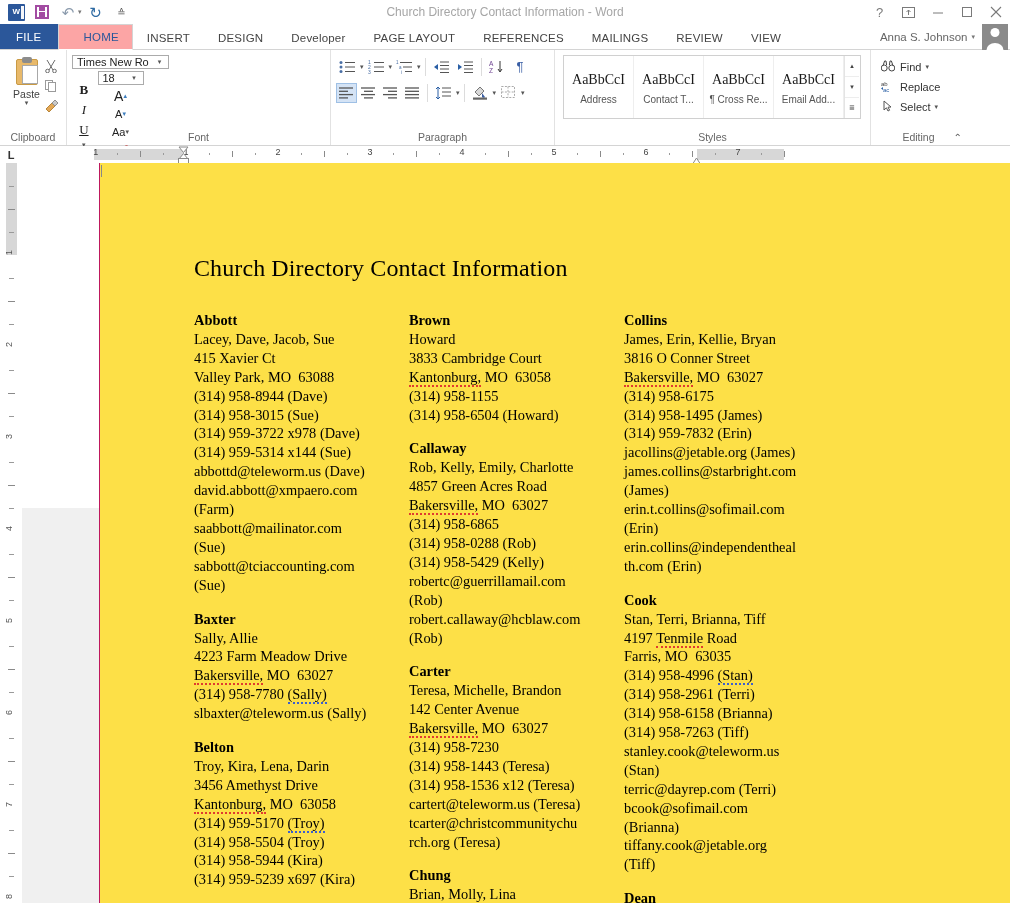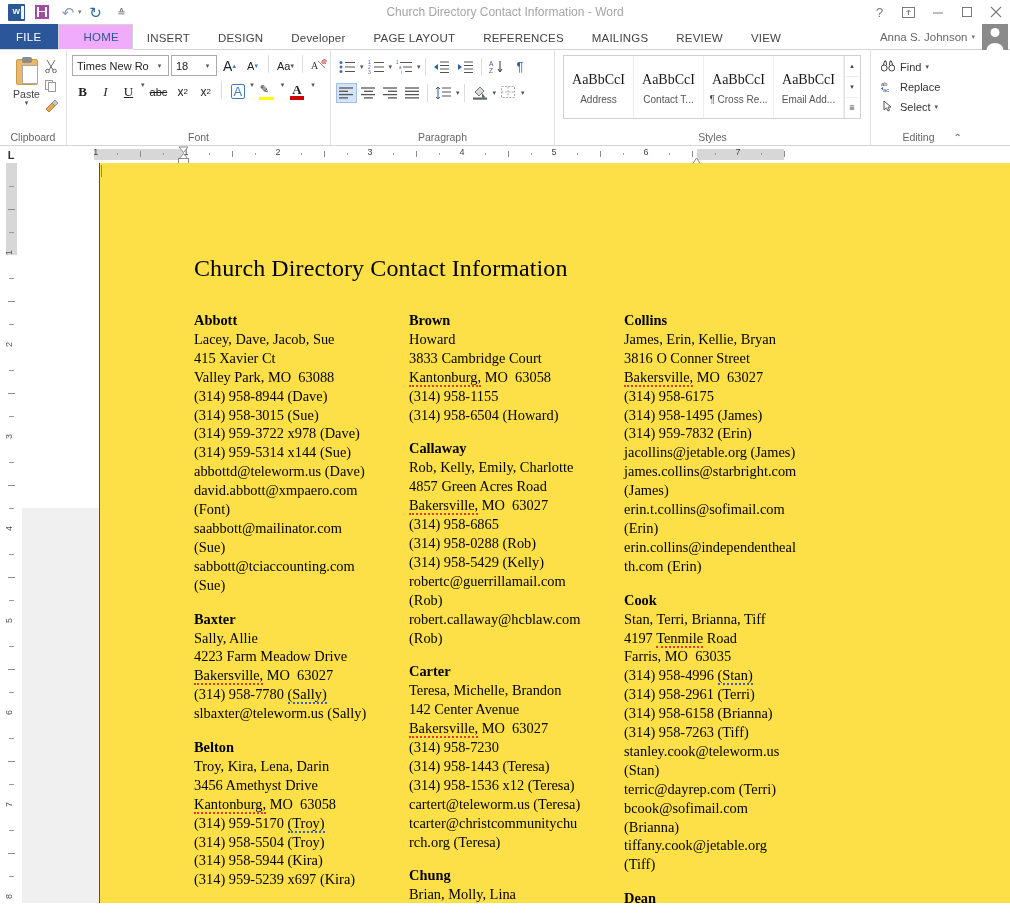--- a/index.html
+++ b/index.html
@@ -100,21 +100,21 @@
     display: flex; align-items: center;
     font-size: 11.5px;
     color: #444444;
     letter-spacing: .2px;
     border: 1px solid transparent;
     border-bottom: none;
     margin-bottom: -1px;
   }
   .tab.active {
     color: #2b579a;
-    background: #f0abfc;
+    background: #fca5a5;
     border: 1px solid #d4d4d4;
     border-bottom: 1px solid #ffffff;
     padding-left: 25px;
   }
   .account {
     margin-left: auto;
     display: flex; align-items: center; gap: 4px;
     padding-right: 2px;
     font-size: 11.5px; color: #666;
   }
@@ -174,21 +174,21 @@
     position: absolute; left: 9px; top: 8px; width: 16px; height: 19px;
     background: #fff; border: 1px solid #a8a8a8;
   }
   .paste-label { font-size: 10.5px; color: #444; margin-top: 1px; }
   .paste-caret { font-size: 7px; color: #555; line-height: 6px; }
   .clip-right { width: 24px; display: flex; flex-direction: column; align-items: center; gap: 2px; padding-top: 2px;}
   .mini { width: 20px; height: 18px; display:flex; align-items:center; justify-content:center; }
 
   
   .g-font { width: 264px; }
-  .font-row { display: flex; gap: 2px; height: 23px; }
+  .font-row { display: flex; align-items: center; gap: 2px; height: 23px; flex-direction: column; }
   .font-row.r2 { margin-top: 3px; }
   .combo {
     height: 21px; border: 1px solid #ababab; background: #fff;
     display: flex; align-items: center;
     font-size: 11px; color: #222;
     padding: 0 2px 0 4px;
   }
   .combo .cv { flex: 1; overflow: hidden; white-space: nowrap; }
   .combo .cb { width: 13px; text-align: center; font-size: 7px; color: #555; }
   .combo.fontname { width: 97px; }
@@ -838,21 +838,21 @@
               <div class="fam">Abbott</div>
               <div class="ln">Lacey, Dave, Jacob, Sue</div>
               <div class="ln">415 Xavier Ct</div>
               <div class="ln">Valley Park, MO  63088</div>
               <div class="ln">(314) 958-8944 (Dave)</div>
               <div class="ln">(314) 958-3015 (Sue)</div>
               <div class="ln">(314) 959-3722 x978 (Dave)</div>
               <div class="ln">(314) 959-5314 x144 (Sue)</div>
               <div class="ln">abbottd@teleworm.us (Dave)</div>
               <div class="ln">david.abbott@xmpaero.com</div>
-              <div class="ln">(Font)</div>
+              <div class="ln">(Farm)</div>
               <div class="ln">saabbott@mailinator.com</div>
               <div class="ln">(Sue)</div>
               <div class="ln">sabbott@tciaccounting.com</div>
               <div class="ln">(Sue)</div>
             </div>
             <div class="entry">
               <div class="fam">Baxter</div>
               <div class="ln">Sally, Allie</div>
               <div class="ln">4223 Farm Meadow Drive</div>
               <div class="ln"><span class="sp-red">Bakersville,</span> MO  63027</div>

